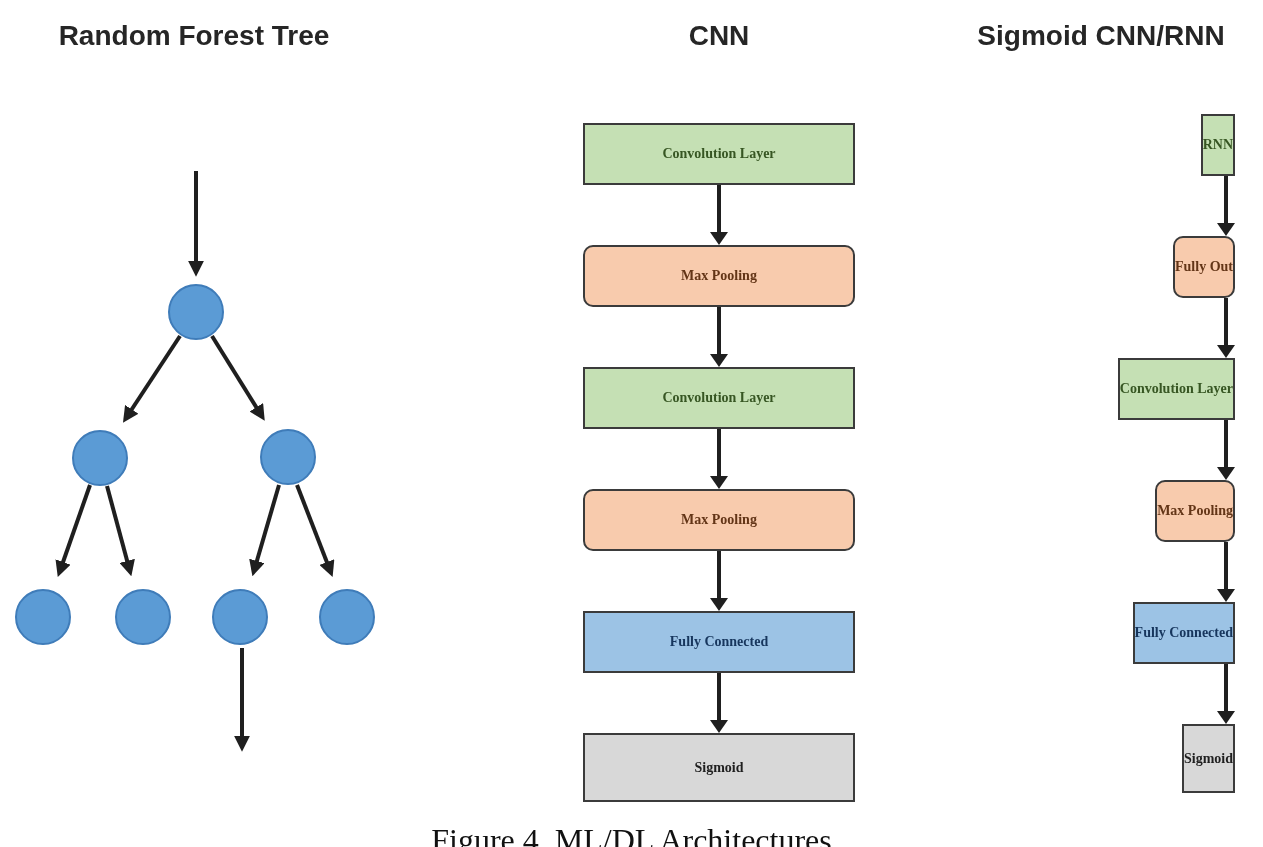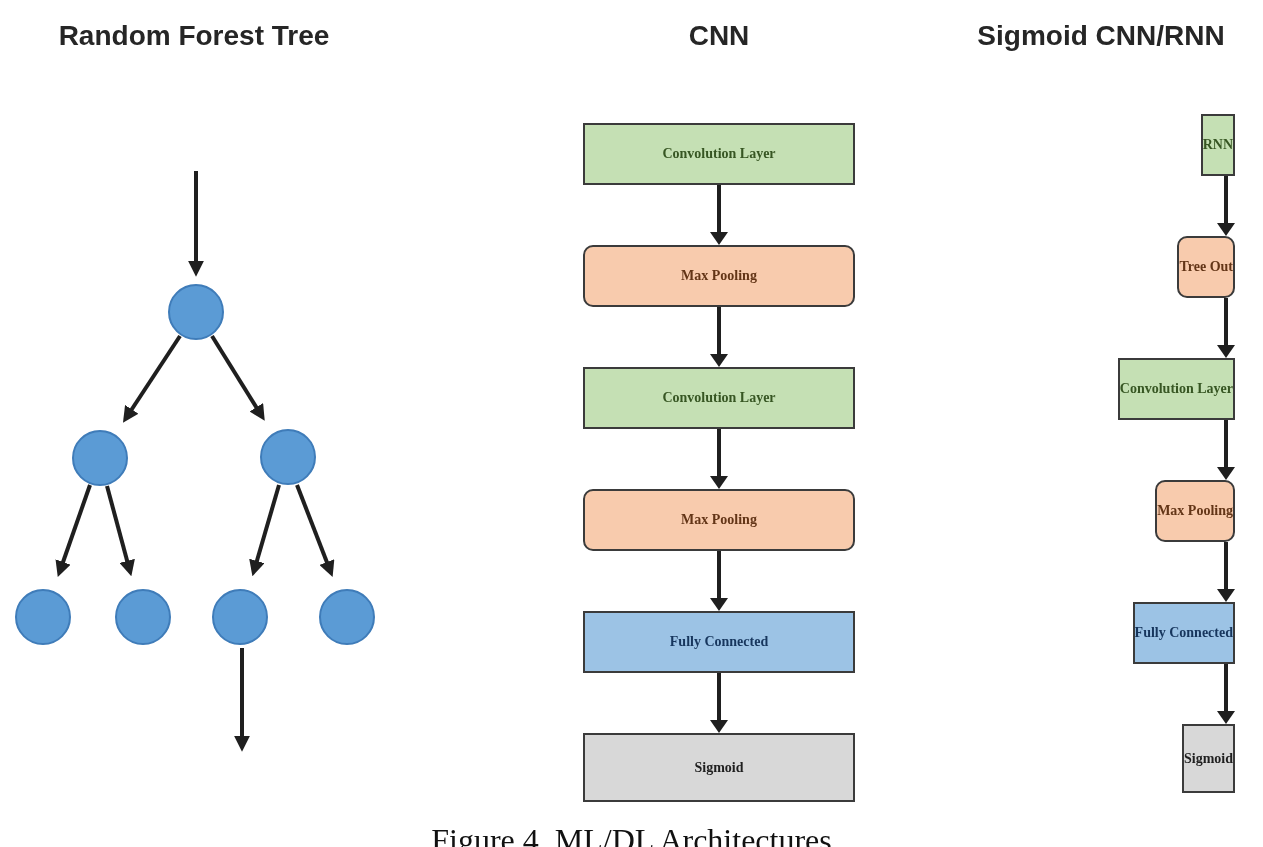--- a/index.html
+++ b/index.html
@@ -111,21 +111,21 @@
       </div>
     <div class="box gr short">Sigmoid</div>
   </div>
 
   <div class="col col-hybrid">
     <div class="box g">RNN</div>
     <div class="arrow">
         <div class="shaft"></div>
         <div class="head"></div>
       </div>
-    <div class="box o">Tree Out</div>
+    <div class="box o">Fully Out</div>
     <div class="arrow">
         <div class="shaft"></div>
         <div class="head"></div>
       </div>
     <div class="box g">Convolution Layer</div>
     <div class="arrow">
         <div class="shaft"></div>
         <div class="head"></div>
       </div>
     <div class="box o">Max Pooling</div>

